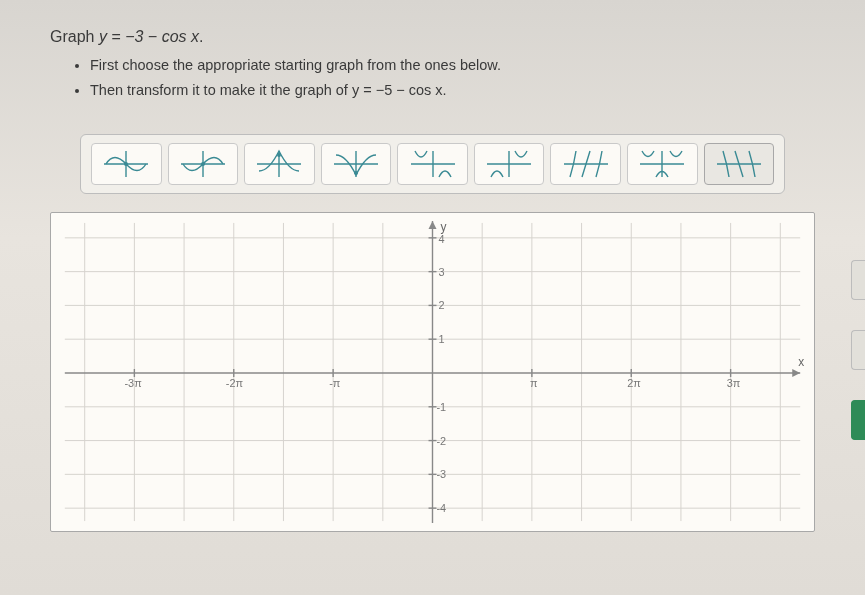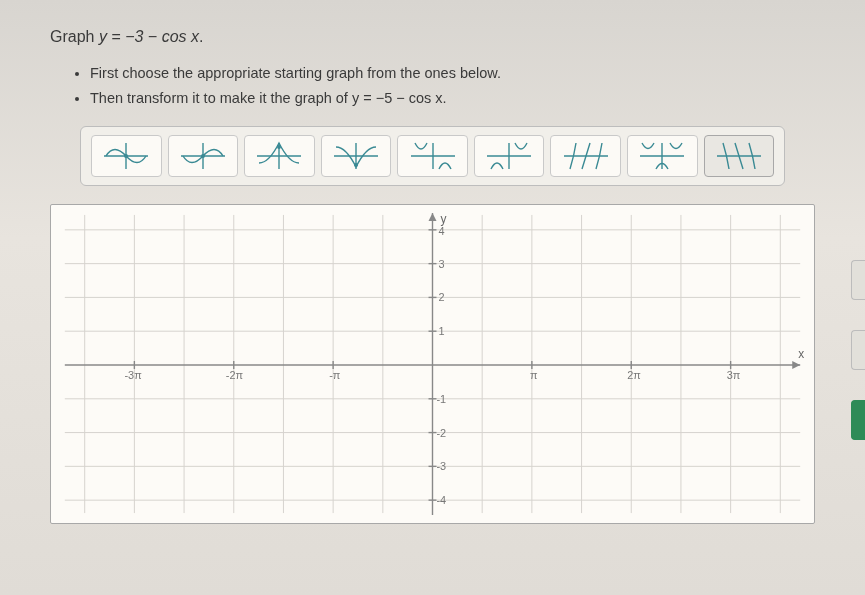--- a/index.html
+++ b/index.html
@@ -8,26 +8,26 @@
     height: 595px;
     font-family: Arial, Helvetica, sans-serif;
     background: linear-gradient(180deg, #d8d5d0 0%, #e8e4de 40%, #e0dcd6 100%);
     padding: 28px 50px 10px 50px;
     color: #3a3a3a;
     overflow: hidden;
     position: relative;
   }
   .title-line {
     font-size: 16px;
-    margin-bottom: 16px;
+    margin-bottom: 8px;
   }
   .title-line .eq { font-style: italic; }
   ul.instructions {
     margin-left: 40px;
-    margin-bottom: 16px;
+    margin-bottom: 32px;
     font-size: 14.5px;
     line-height: 1.6;
   }
   ul.instructions li { margin-bottom: 2px; }
   .toolbar {
     display: flex;
     gap: 6px;
     padding: 8px 10px;
     border: 1px solid #bdbdbd;
     border-radius: 6px;

